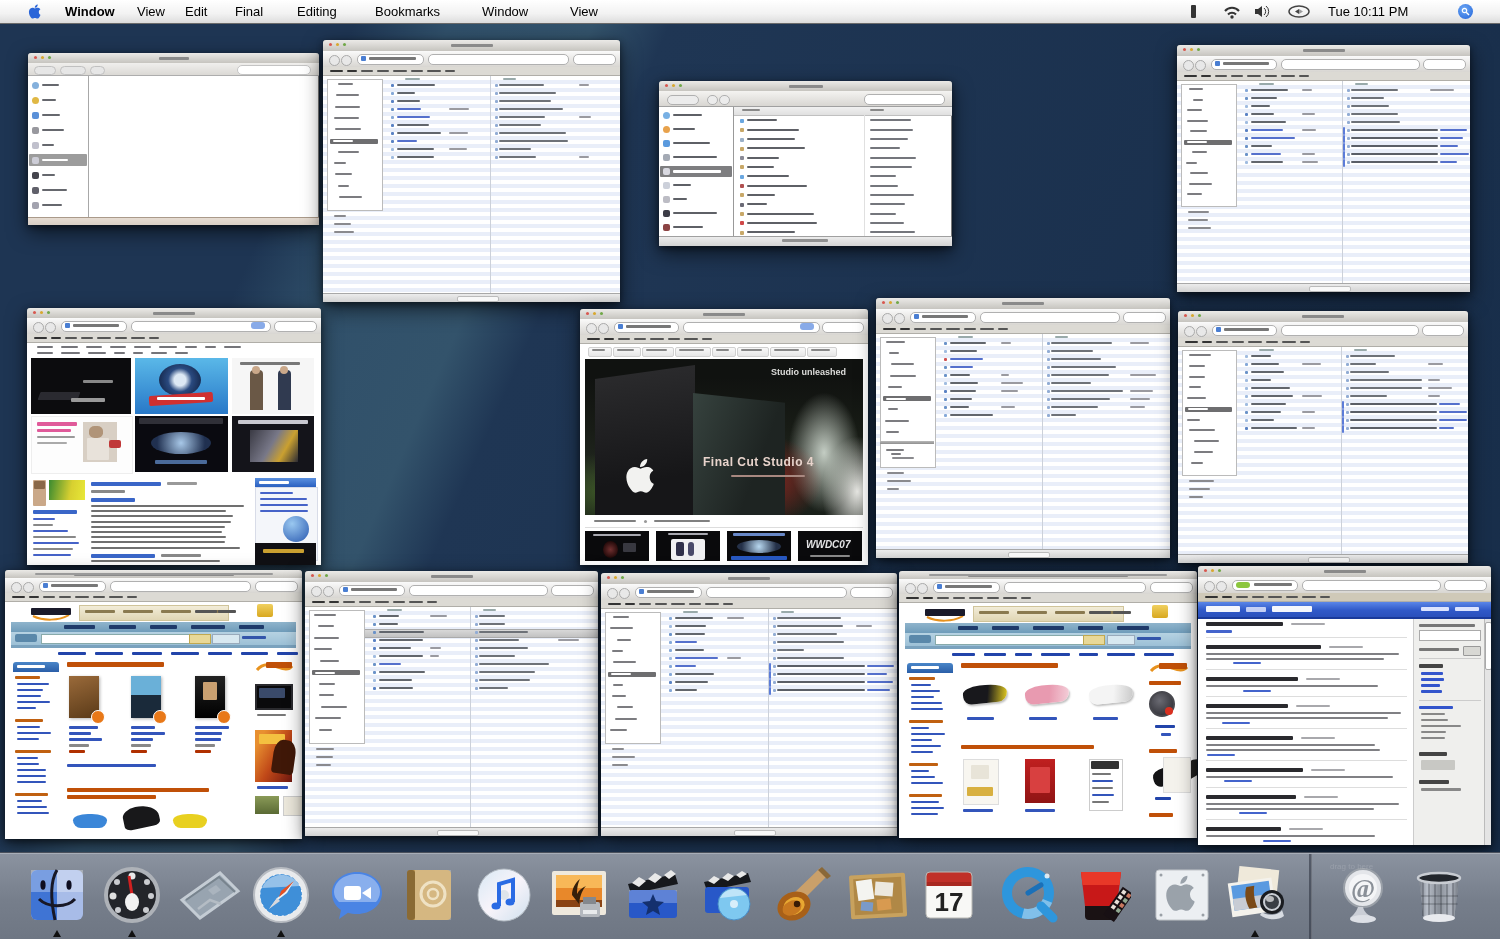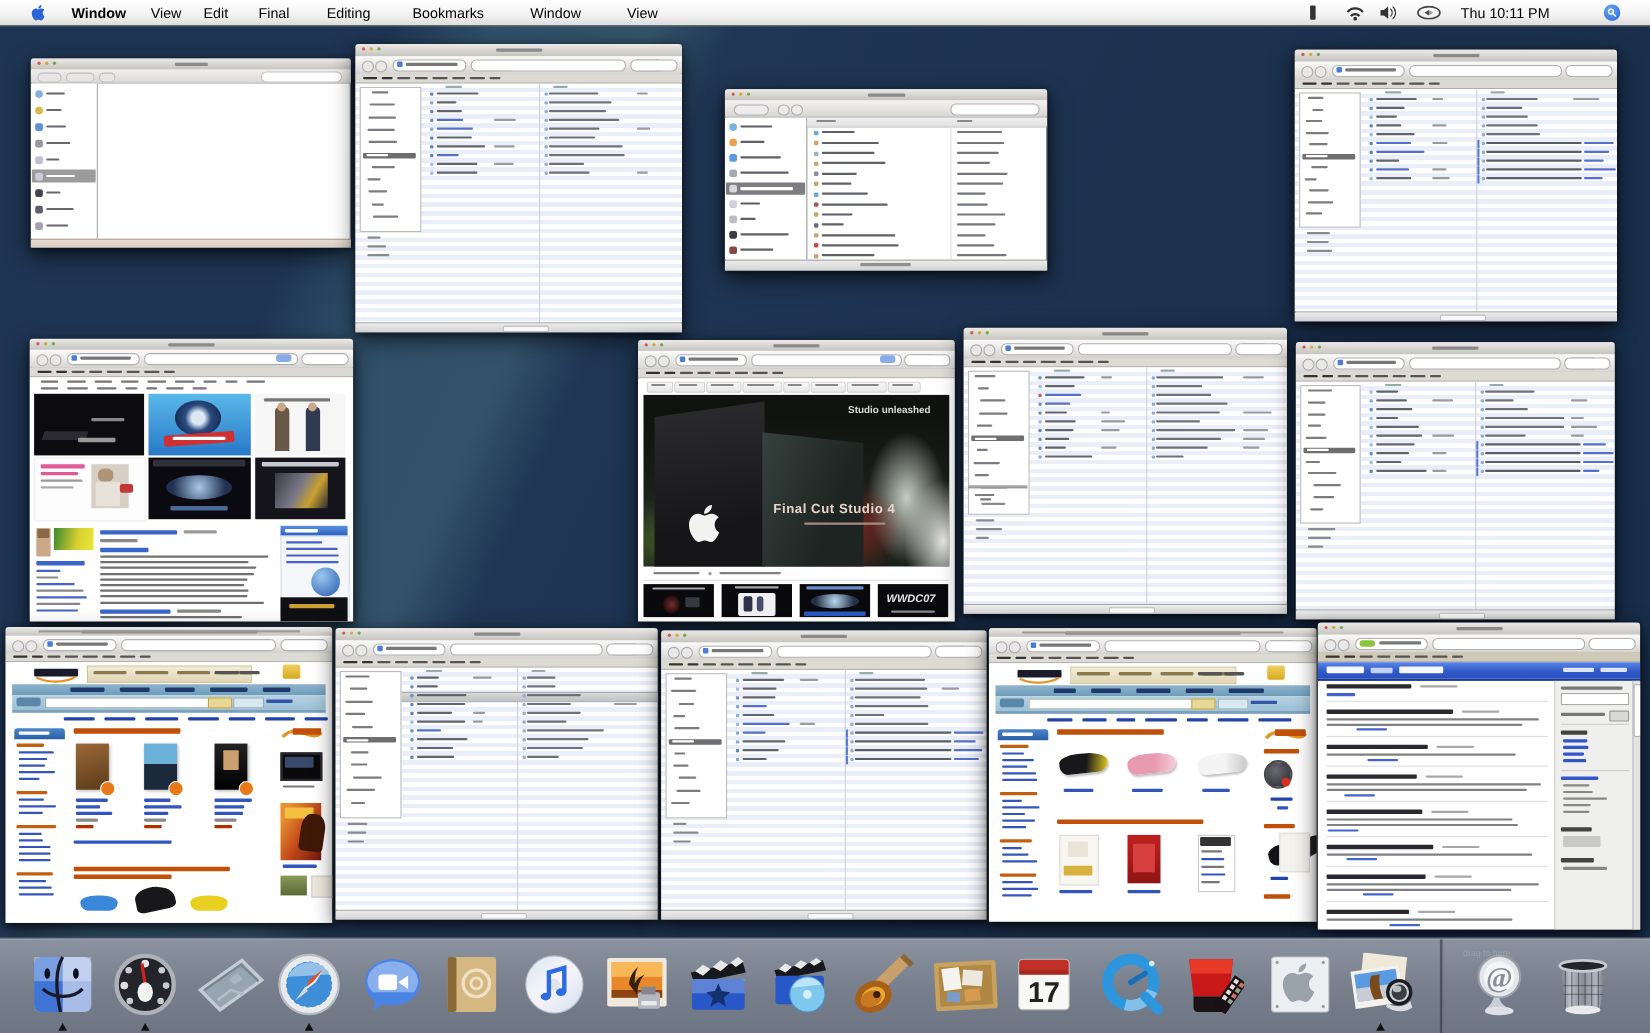--- a/index.html
+++ b/index.html
@@ -39,21 +39,21 @@
     </svg>
     <svg class="ab" style="left:1254px;top:5px" width="18" height="13" viewBox="0 0 18 13">
       <path fill="#333" d="M1 4h3l4-3v11l-4-3H1z"></path>
       <path fill="none" stroke="#333" d="M10 3a4.5 4.5 0 0 1 0 7M12 1a7 7 0 0 1 0 11"></path>
     </svg>
     <svg class="ab" style="left:1288px;top:5px" width="22" height="13" viewBox="0 0 22 13">
       <ellipse cx="11" cy="6.5" rx="10" ry="5.5" fill="none" stroke="#444" stroke-width="1.5"></ellipse>
       <path fill="#444" d="M7 6.5l4-2.5v5z"></path>
       <path fill="#444" d="M15 6.5l-4-2.5v5z" opacity=".5"></path>
     </svg>
-    <span class="ab" style="left:1328px;top:4px;font-size:13px;color:#000;white-space:nowrap;">Thu 10:11 PM</span>
+    <span class="ab" style="left:1328px;top:4px;font-size:13px;color:#000;white-space:nowrap;">Tue 10:11 PM</span>
     <i class="ab" style="left:1458px;top:4px;width:15px;height:15px;border-radius:50%;background:radial-gradient(circle at 40% 35%,#6fa9f5,#1f62d9);"></i>
     <svg class="ab" style="left:1461px;top:7px" width="9" height="9" viewBox="0 0 9 9">
       <circle cx="3.5" cy="3.5" r="2.2" fill="none" stroke="#fff" stroke-width="1.2"></circle>
       <path stroke="#fff" stroke-width="1.4" d="M5.2 5.2L8 8"></path>
     </svg>
     <div class="win" style="left:28px;top:53px;width:291px;height:172px;">
       <i class="tb" style="height:10px"></i>
       <i class="d" style="left:6px;top:3px;width:3px;height:3px;border-radius:50%;background:#d85850"></i>
       <i class="d" style="left:13px;top:3px;width:3px;height:3px;border-radius:50%;background:#d8a830"></i>
       <i class="d" style="left:20px;top:3px;width:3px;height:3px;border-radius:50%;background:#70a848"></i>

